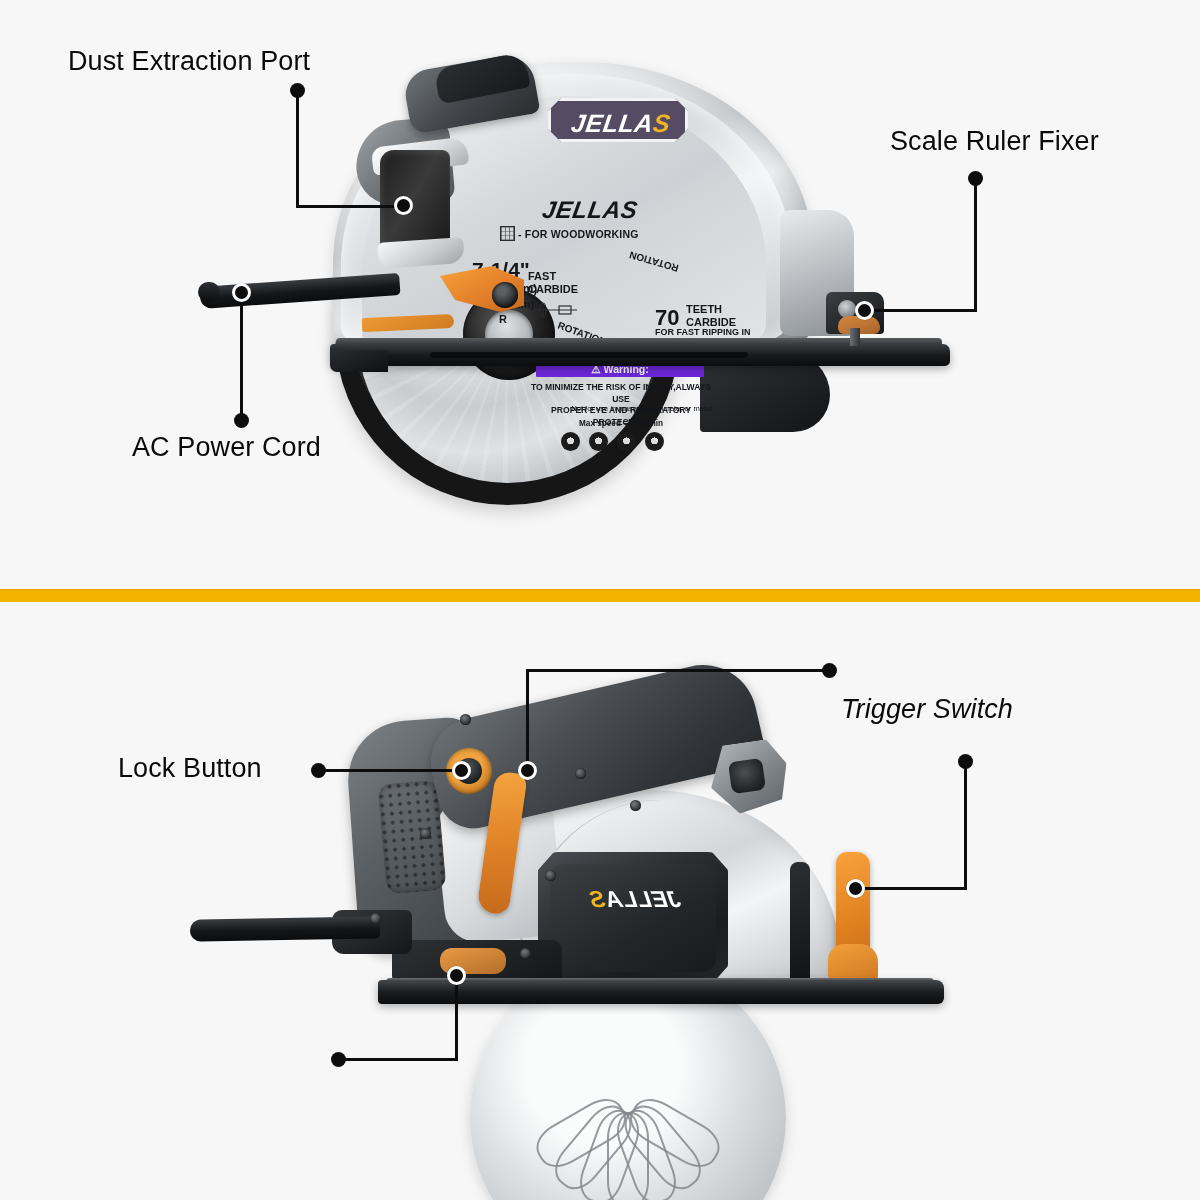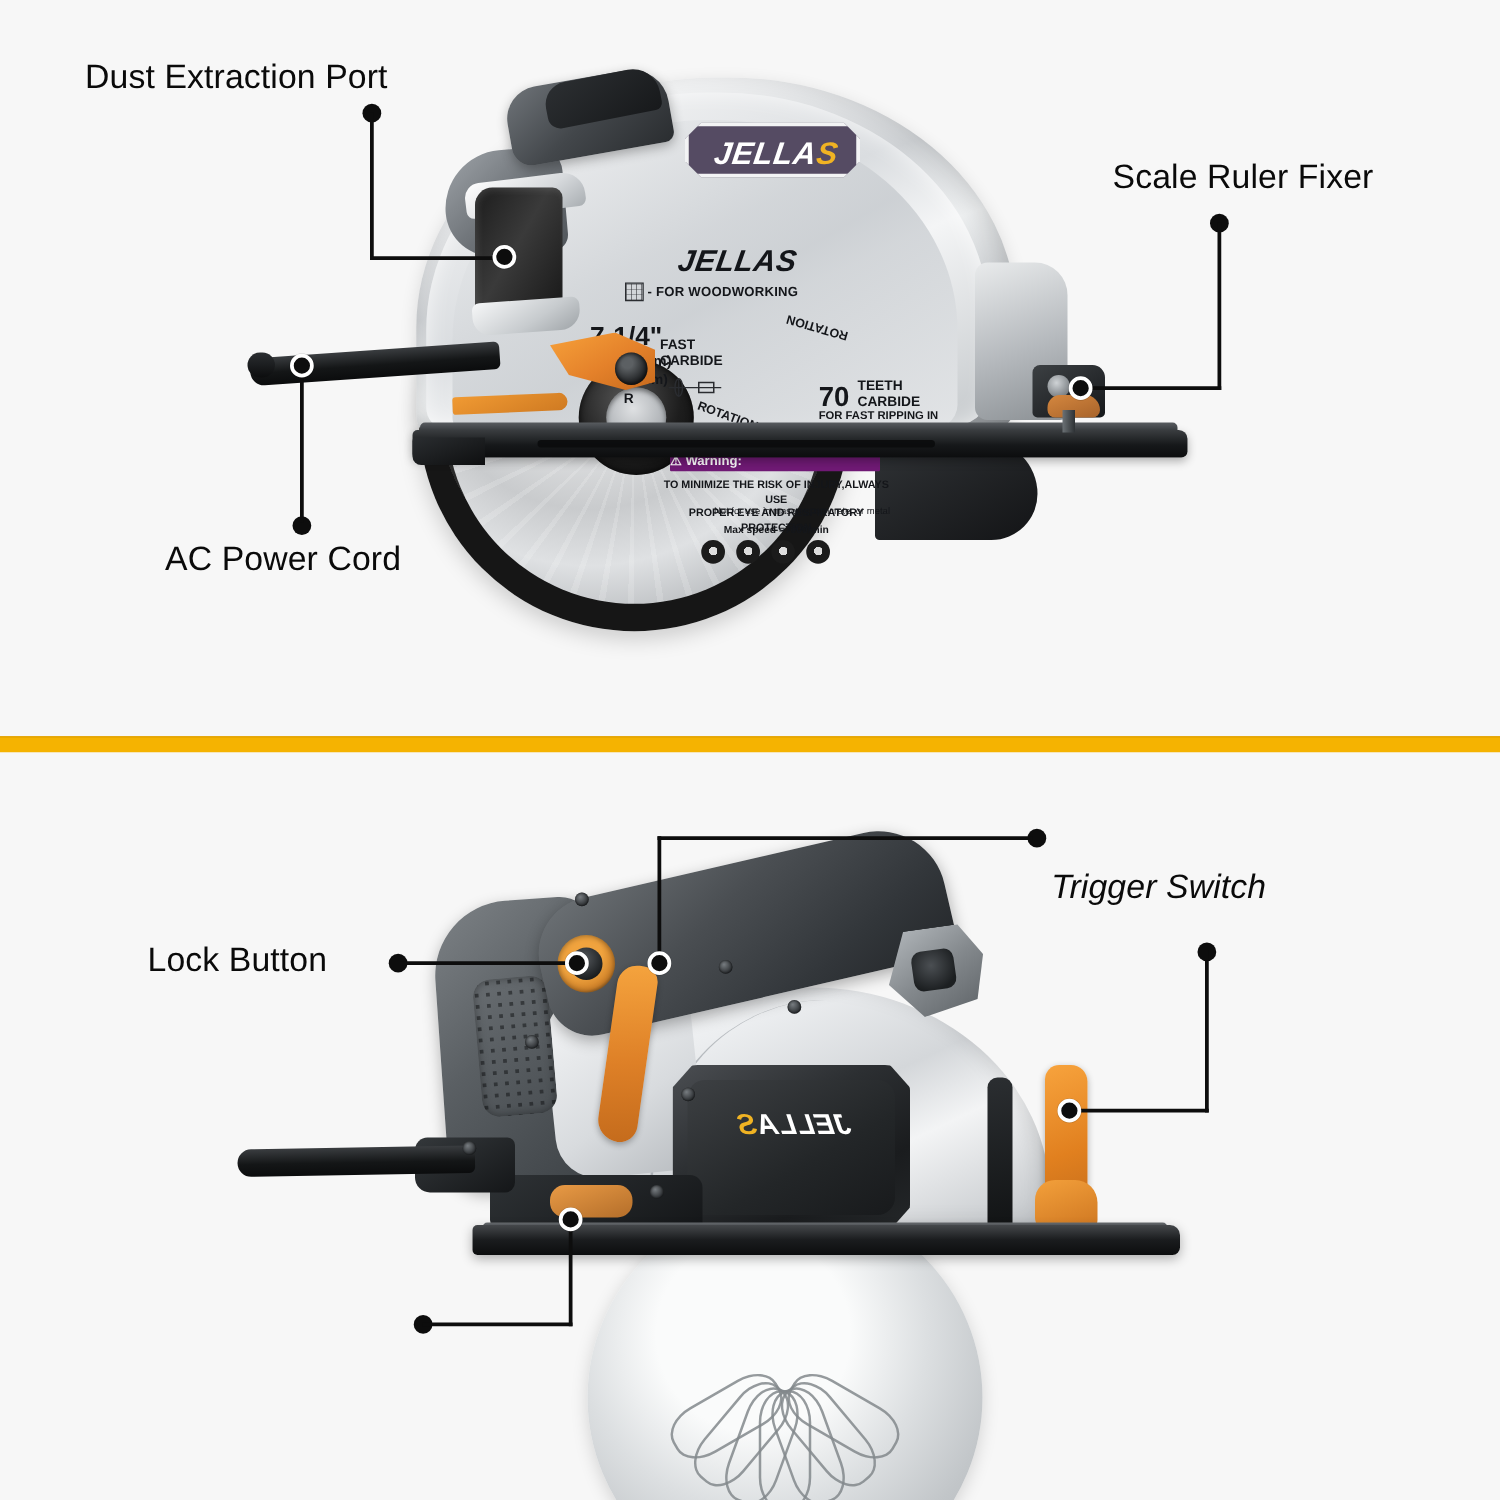--- a/index.html
+++ b/index.html
@@ -131,22 +131,22 @@
     left: 624px; top: 256px; width: 60px; font-size: 10px; font-weight: 700;
     transform: rotate(196deg);
   }
   #bt-rot-b {
     left: 552px; top: 328px; width: 60px; font-size: 10px; font-weight: 700;
     transform: rotate(20deg);
   }
   
   #bt-warn-bar {
     position:absolute; left: 536px; top: 362px; width: 168px; height: 15px;
-    background:#701a75; border-radius:1px;
-    color:#fff; font-size:10.5px; font-weight:700; text-align:left; line-height:15px;
+    background:#6d28d9; border-radius:1px;
+    color:#fff; font-size:10.5px; font-weight:700; text-align:center; line-height:15px;
   }
   #bt-warn-1 { left: 528px; top: 382px; width: 186px; font-size: 8.6px; font-weight:700; line-height:1.35;}
   #bt-warn-2 { left: 530px; top: 404px; width: 182px; font-size: 7.6px; font-weight:400;text-align:right; }
   #bt-warn-3 { left: 530px; top: 419px; width: 182px; font-size: 8.2px; font-weight:700; }
   .warn-pict {
     position:absolute; top: 432px; width: 19px; height: 19px; border-radius:50%;
     background:#1b1b1b;
   }
   .warn-pict i {
     position:absolute; inset:3px; border-radius:50%;

